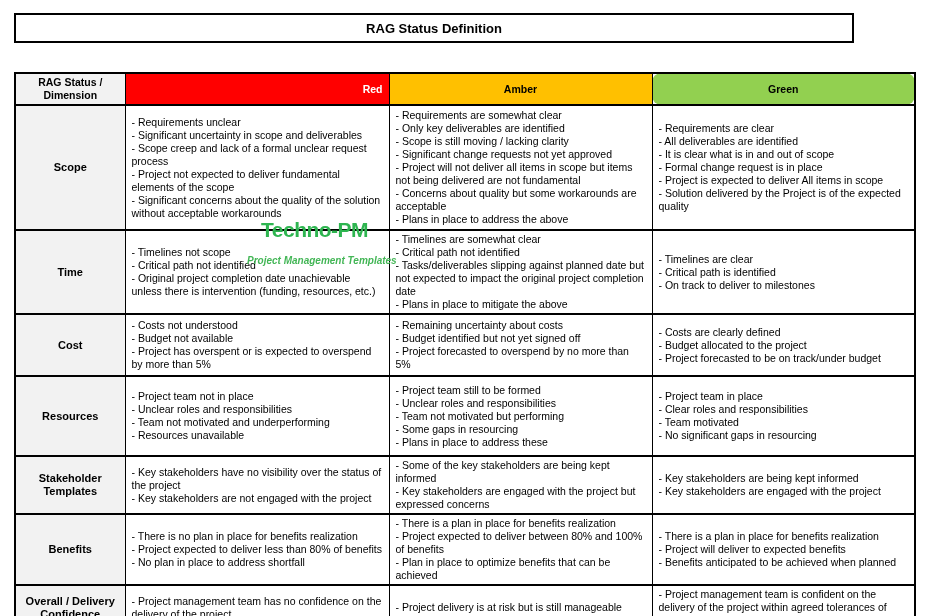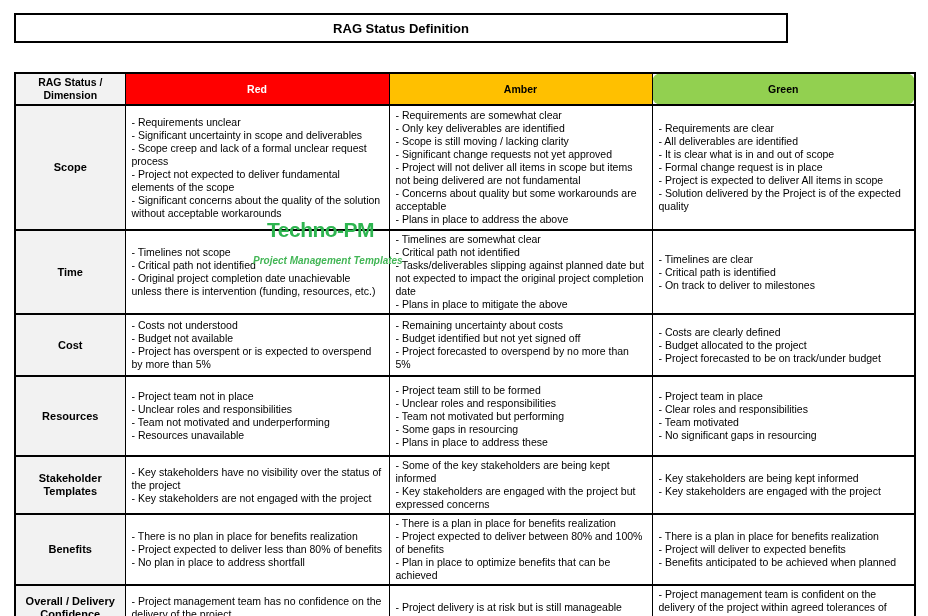--- a/index.html
+++ b/index.html
@@ -6,21 +6,21 @@
   .canvas{
     position:relative;
     width:928px;height:616px;
     background:#fff;
     overflow:hidden;
     font-family:"Liberation Sans", sans-serif;
     color:#000;
   }
   .title-box{
     position:absolute;left:14px;top:13px;
-    width:774px;height:30px;
+    width:840px;height:30px;
     box-sizing:border-box;
     border:2px solid #000;
     display:flex;align-items:center;justify-content:center;
     font-size:13px;font-weight:bold;
   }
   table.rag{
     position:absolute;left:14px;top:72px;
     width:900px;
     border-collapse:collapse;
     table-layout:fixed;
@@ -35,38 +35,38 @@
     line-height:13px;
   }
   table.rag tr{border-top:2px solid #000;border-bottom:2px solid #000;}
   thead th{
     height:26px;
     text-align:center;
     font-weight:bold;
     font-size:11.5px;
   }
   th.dim-head{background:var(--dimension-bg,#F2F2F2);line-height:12px;text-align:center;}
-  th.red-head{background:var(--red,#FF0000);color:var(--red-header-text,#FFFFFF);}
+  th.red-head{background:var(--red,#FF0000);color:var(--red-header-text,#FFFFFF);text-align:right;}
   th.amber-head{background:var(--amber,#FFC000);color:#000;}
   th.green-head{background:var(--green,#92D050);color:#000;border-radius:9px;}
   tbody th.dim-cell{
     background:var(--dimension-bg,#F2F2F2);
     font-weight:bold;
     font-size:11px;
     text-align:center;
     line-height:13px;
     margin-top:17px;
   }
   td.desc{
     white-space:pre-line;
     text-align:left;
     background:#fff;
   }
   .watermark{
-    position:absolute;left:253px;top:219px;
+    position:absolute;left:247px;top:219px;
     z-index:5;
     pointer-events:none;
     line-height:1;
   }
   .watermark .brand{
     margin-left:14px;
     font-size:21px;
     font-weight:800;
     letter-spacing:-0.5px;
     color:var(--watermark,#2EB550);

